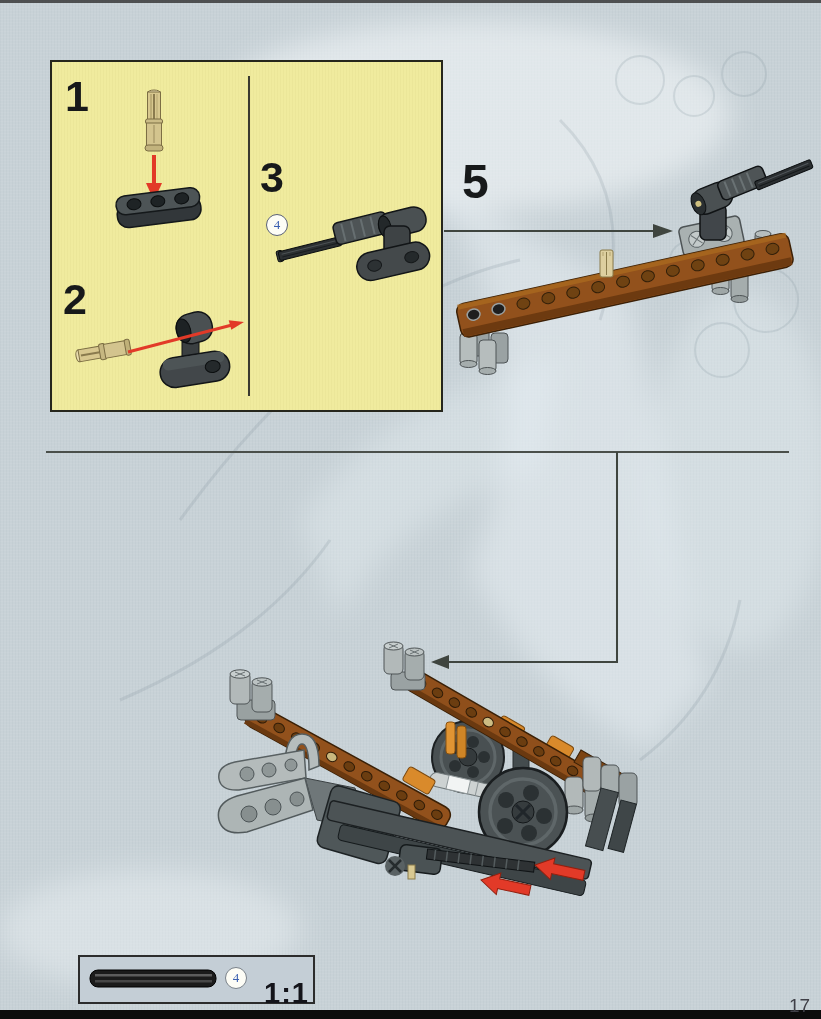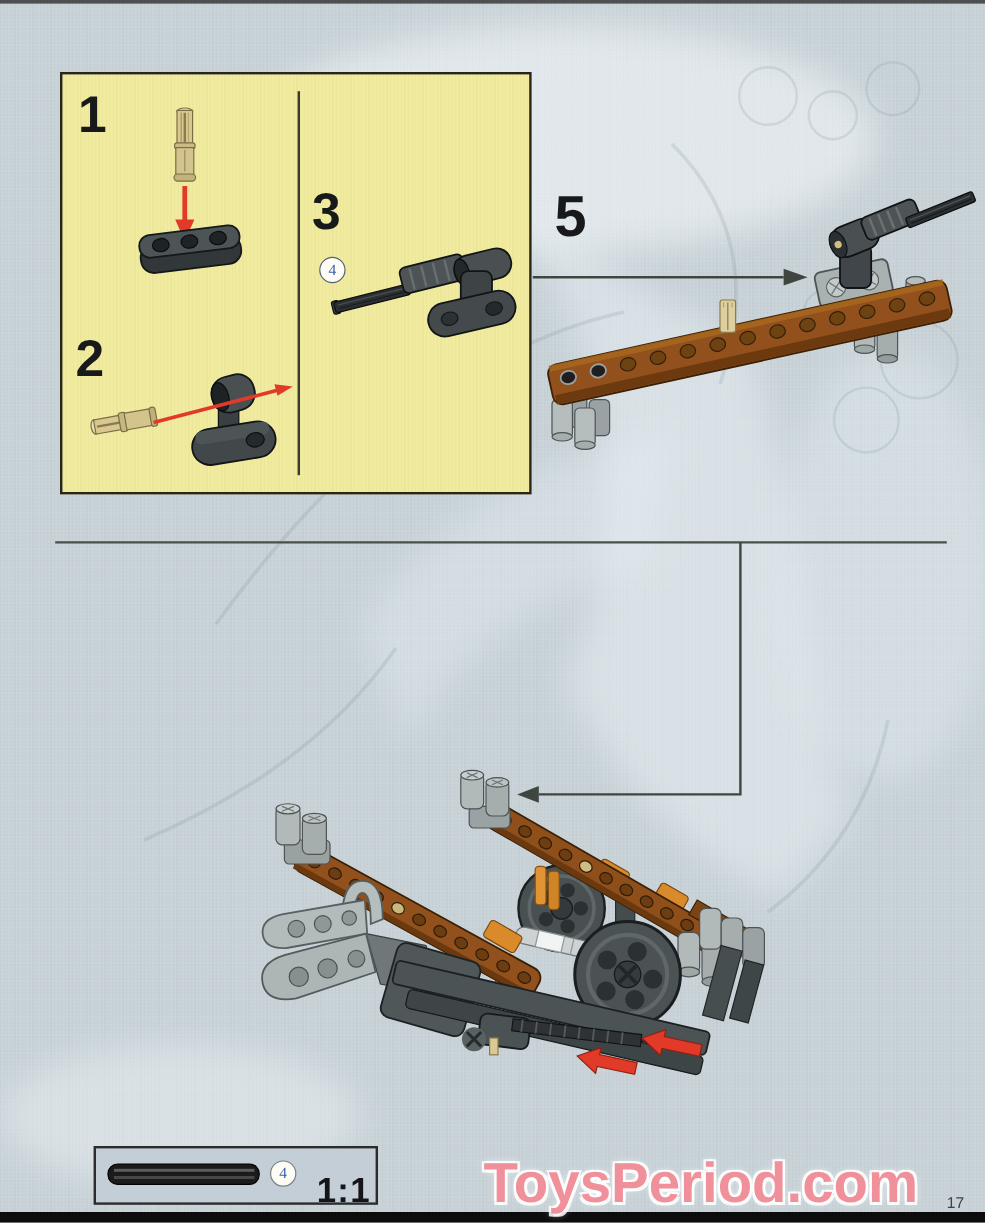--- a/index.html
+++ b/index.html
@@ -41,21 +41,21 @@
   #watermark-text{
     position:absolute;left:403px;top:958px;z-index:6;
     font-size:47px;font-weight:bold;letter-spacing:0px;color:#f0909a;
     font-family:"Liberation Sans",sans-serif;
     text-shadow:-2px -2px 0 rgba(255,255,255,.85), 2px -2px 0 rgba(255,255,255,.85),
                 -2px 2px 0 rgba(255,255,255,.85), 2px 2px 0 rgba(255,255,255,.85),
                 0 0 7px rgba(255,255,255,.8);
   }
   #page-number{
     position:absolute;left:789px;top:995px;z-index:7;
-    font-size:13px;color:#3f3f47;font-family:"Liberation Sans",sans-serif;
+    font-size:19px;color:#3f3f47;font-family:"Liberation Sans",sans-serif;
   }
   #top-border{position:absolute;left:0;top:0;width:821px;height:3px;background:#2e2e2e;opacity:.8;z-index:4;}
   #bottom-border{position:absolute;left:0;top:1010px;width:821px;height:9px;background:#0c0c0c;z-index:5;}
   svg{display:block;}
 </style>
 </head>
 <body>
 
 <div id="page">
 
@@ -479,17 +479,16 @@
       <rect x="10" y="13" width="126" height="17" rx="8" fill="#1b1b1b" stroke="#000"></rect>
       <rect x="15" y="17" width="117" height="2.5" fill="#5d5d5d"></rect>
       <rect x="15" y="23" width="117" height="2.5" fill="#474747"></rect>
     </svg>
     <div class="callout" style="left:145px;top:10px;border-color:#7a828a;">
       <span>4</span>
     </div>
     <div id="scale-label">1:1</div>
   </div>
 
-  <div id="watermark-text">ToysPeriod.com</div>
   <div id="page-number">17</div>
   <div id="bottom-border"></div>
 
 </div>
 
 </body></html>

